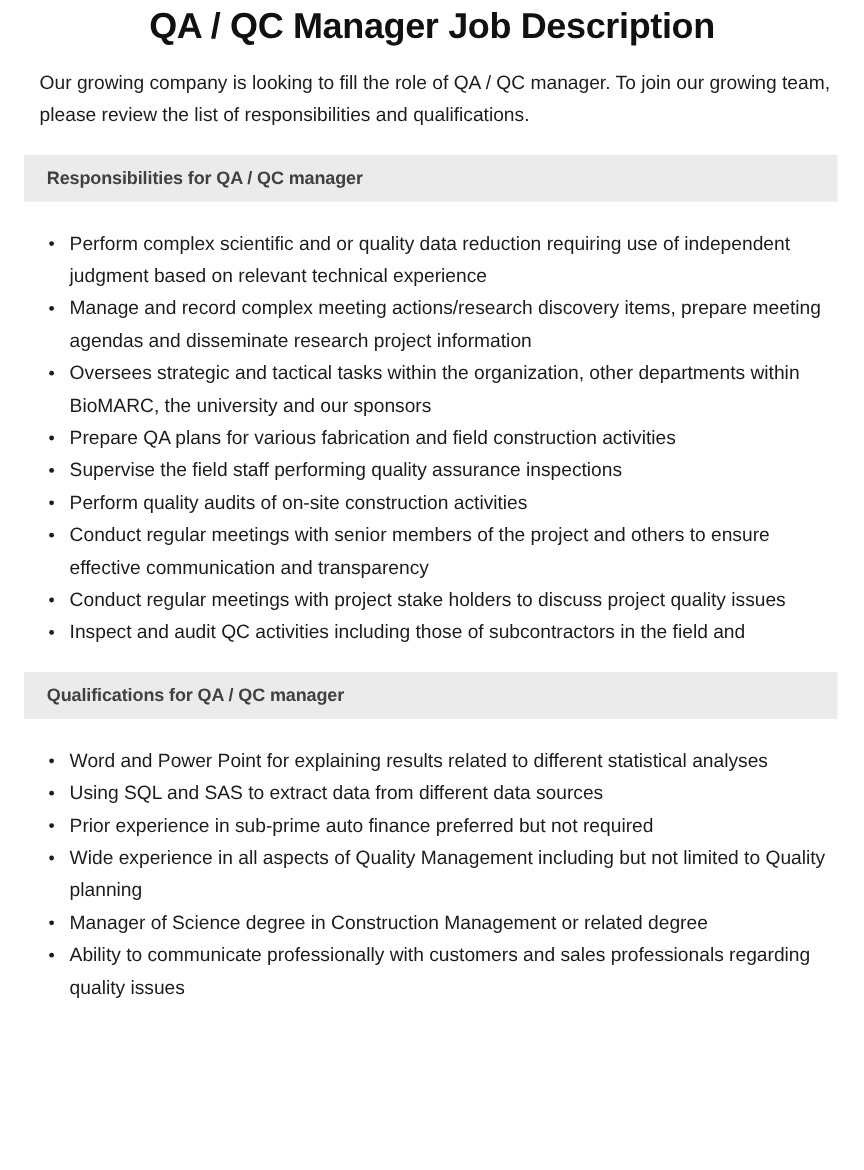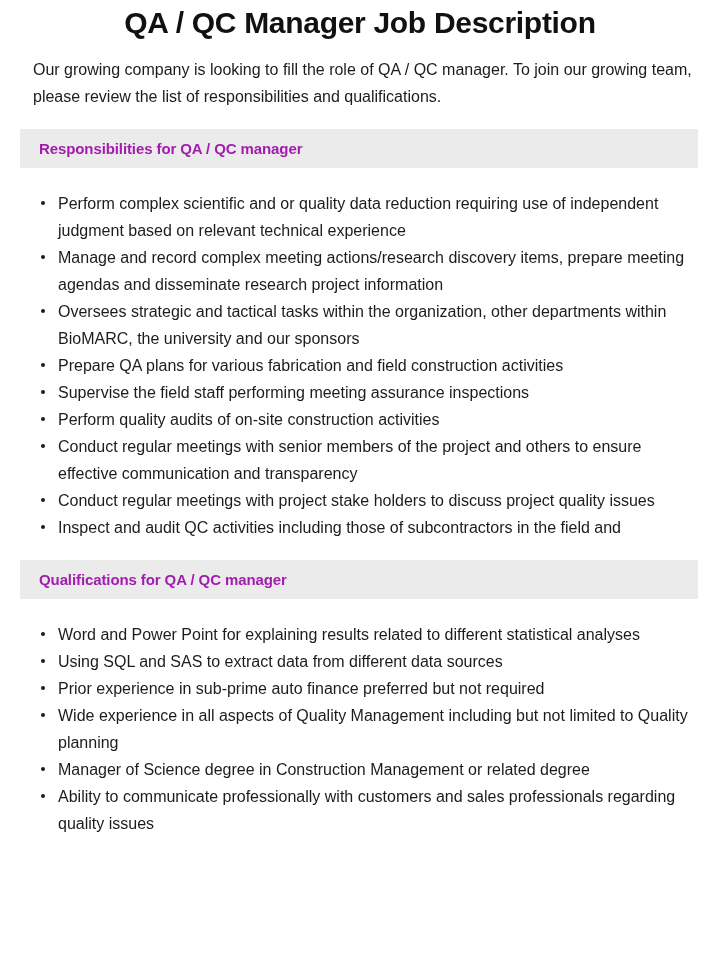--- a/index.html
+++ b/index.html
@@ -46,21 +46,21 @@
     height: 39px;
     display: flex;
     align-items: center;
     padding: 0 0 0 19px;
     box-sizing: border-box;
   }
   .section-header-text {
     font-size: 15px;
     font-weight: 700;
     line-height: 20px;
-    color: #a21caf;
+    color: #404040;
     letter-spacing: -0.1px;
   }
   .bullet-list {
     list-style: none;
     margin: 0;
     padding: 0;
   }
   .bullet-list.first-list {
     margin-top: 22px;
   }
@@ -106,21 +106,21 @@
       <li class="bullet-item">
         <span class="bullet-dot"></span>
         <span>Oversees strategic and tactical tasks within the organization, other departments within BioMARC, the university and our sponsors</span>
       </li>
       <li class="bullet-item">
         <span class="bullet-dot"></span>
         <span>Prepare QA plans for various fabrication and field construction activities</span>
       </li>
       <li class="bullet-item">
         <span class="bullet-dot"></span>
-        <span>Supervise the field staff performing meeting assurance inspections</span>
+        <span>Supervise the field staff performing quality assurance inspections</span>
       </li>
       <li class="bullet-item">
         <span class="bullet-dot"></span>
         <span>Perform quality audits of on-site construction activities</span>
       </li>
       <li class="bullet-item">
         <span class="bullet-dot"></span>
         <span>Conduct regular meetings with senior members of the project and others to ensure effective communication and transparency</span>
       </li>
       <li class="bullet-item">

